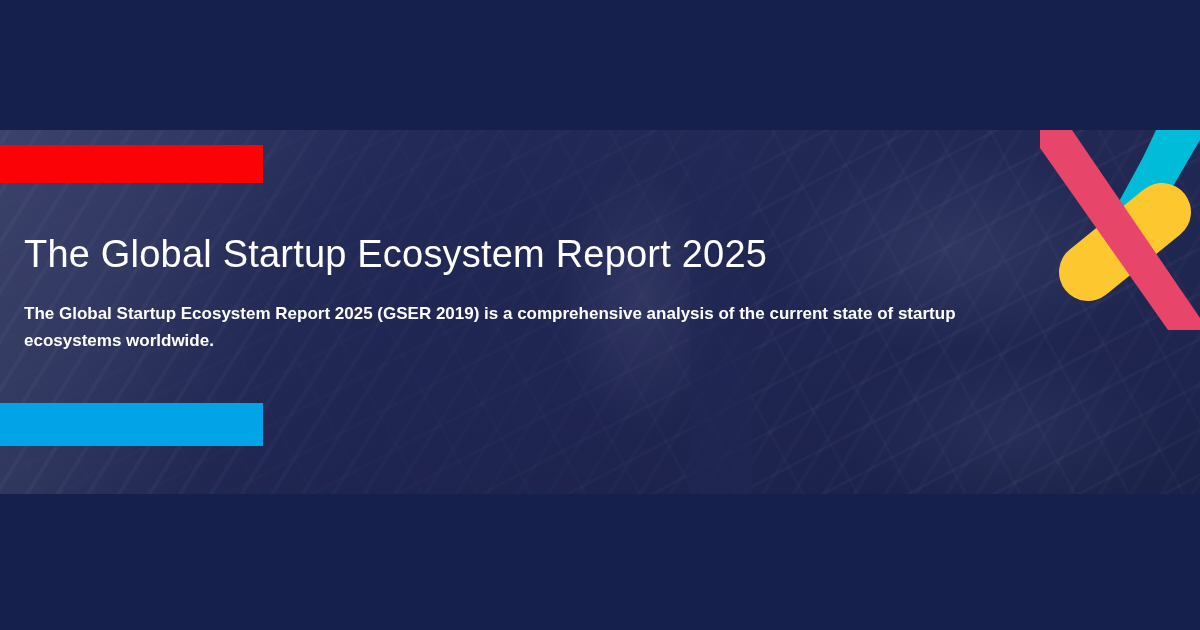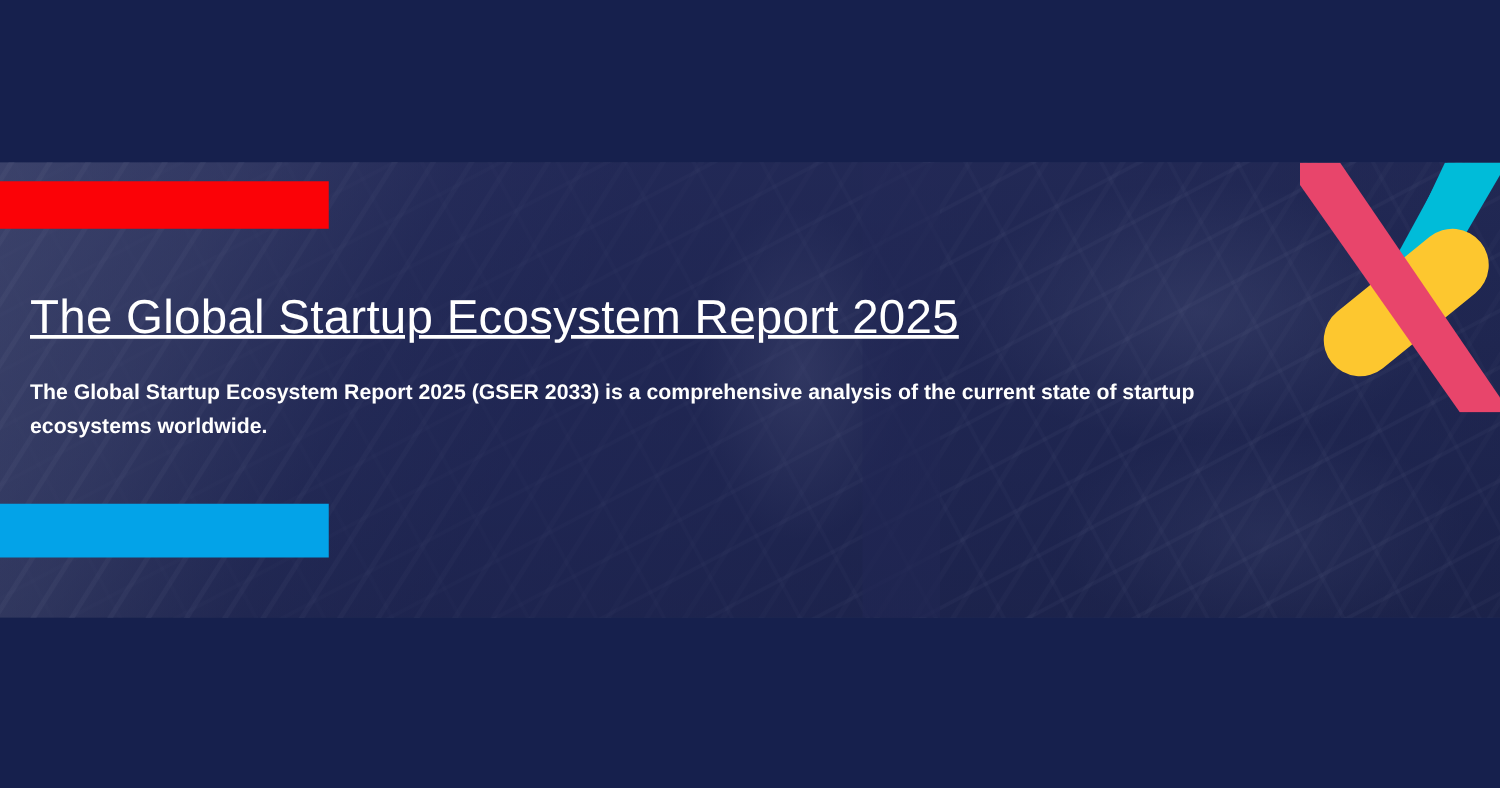--- a/index.html
+++ b/index.html
@@ -103,21 +103,20 @@
   
   .content{ position:absolute; left:24px; top:232px; width:1000px; }
 
   .title{
     font-size:38px;
     font-weight:400;
     letter-spacing:0.2px;
     line-height:1.2;
     color:#ffffff;
     white-space:nowrap;
-    text-decoration:underline;
   }
 
   .subtitle{
     margin-top:22px;
     font-size:17px;
     font-weight:700;
     line-height:1.62;
     color:#ffffff;
     max-width:985px;
   }
@@ -141,21 +140,21 @@
     <div class="photo"></div>
     <div class="pylon"></div>
     <div class="photo-tint"></div>
   </div>
 
   <div class="bar bar-red"></div>
   <div class="bar bar-blue"></div>
 
   <div class="content">
     <div class="title">The Global Startup Ecosystem Report 2025</div>
-    <div class="subtitle">The Global Startup Ecosystem Report 2025 (GSER 2033) is a comprehensive analysis of the current state of startup ecosystems worldwide.</div>
+    <div class="subtitle">The Global Startup Ecosystem Report 2025 (GSER 2019) is a comprehensive analysis of the current state of startup ecosystems worldwide.</div>
   </div>
 
   <div class="brand-x">
     <svg width="160" height="200" viewBox="0 0 160 200" xmlns="http://www.w3.org/2000/svg">
 
       <g>
         <polygon points="118,0 160,0 160,8 98,110 58,110" fill="#00bcd9"></polygon>
         <polygon points="116,0 160,0 160,10 104,106 66,106" fill="#00bcd9"></polygon>
       </g>
 

